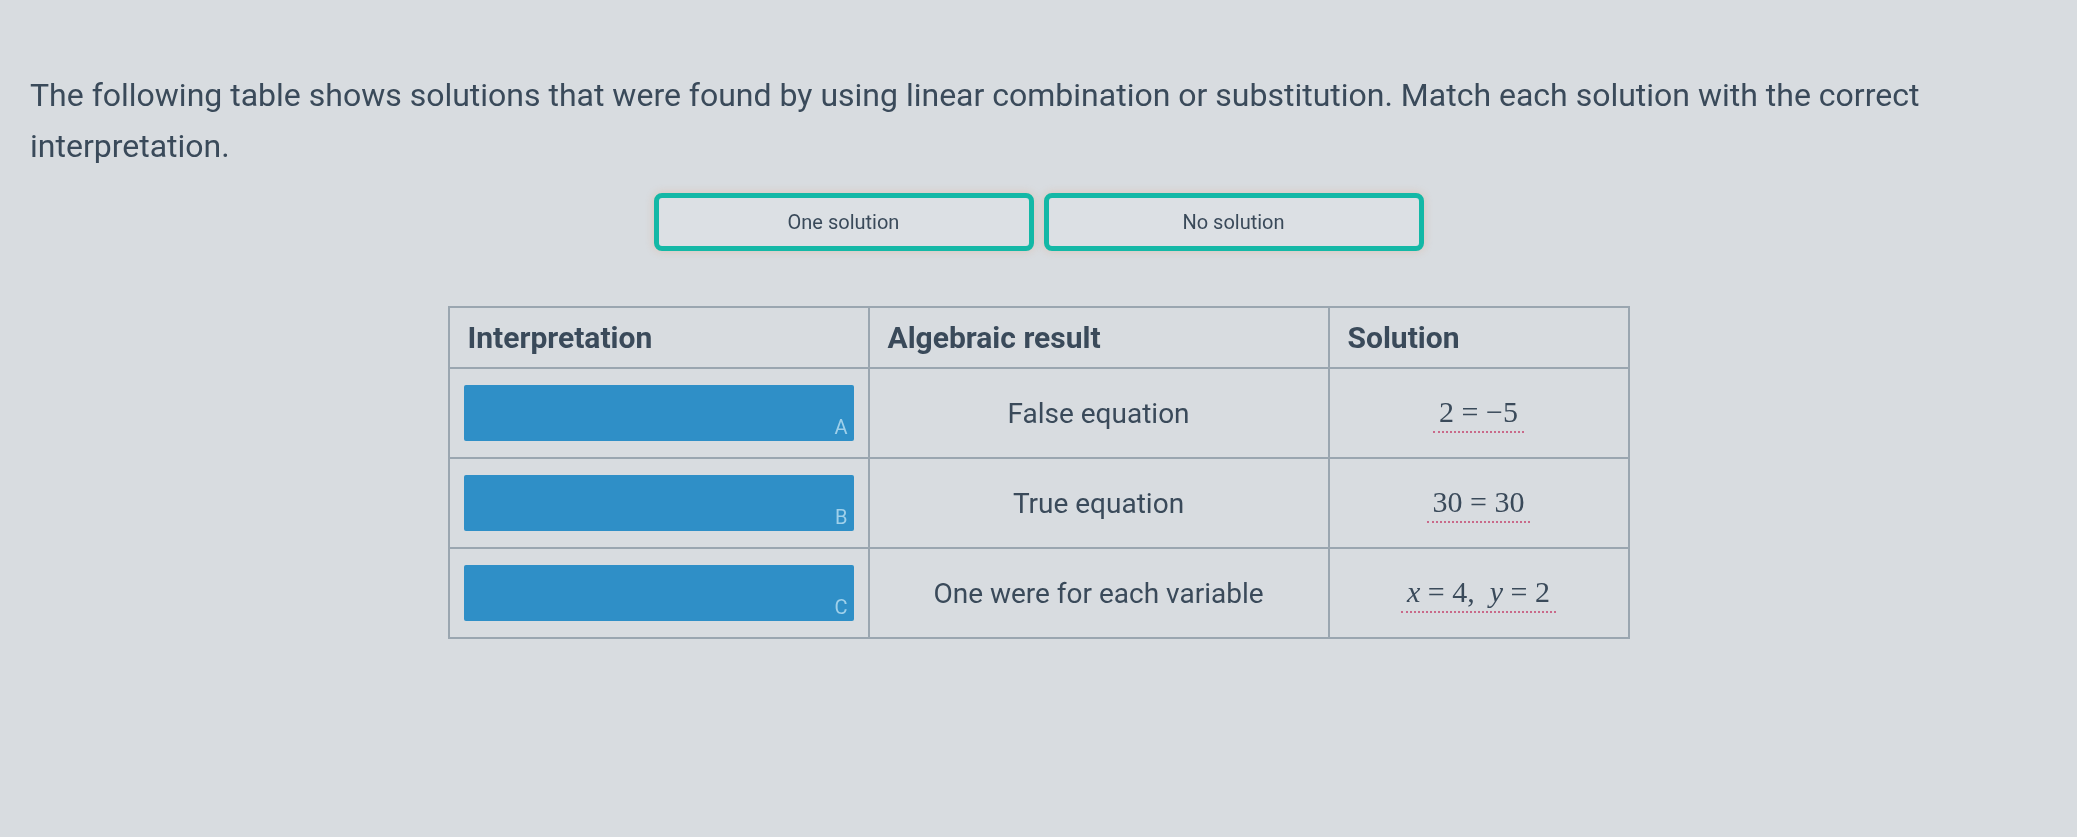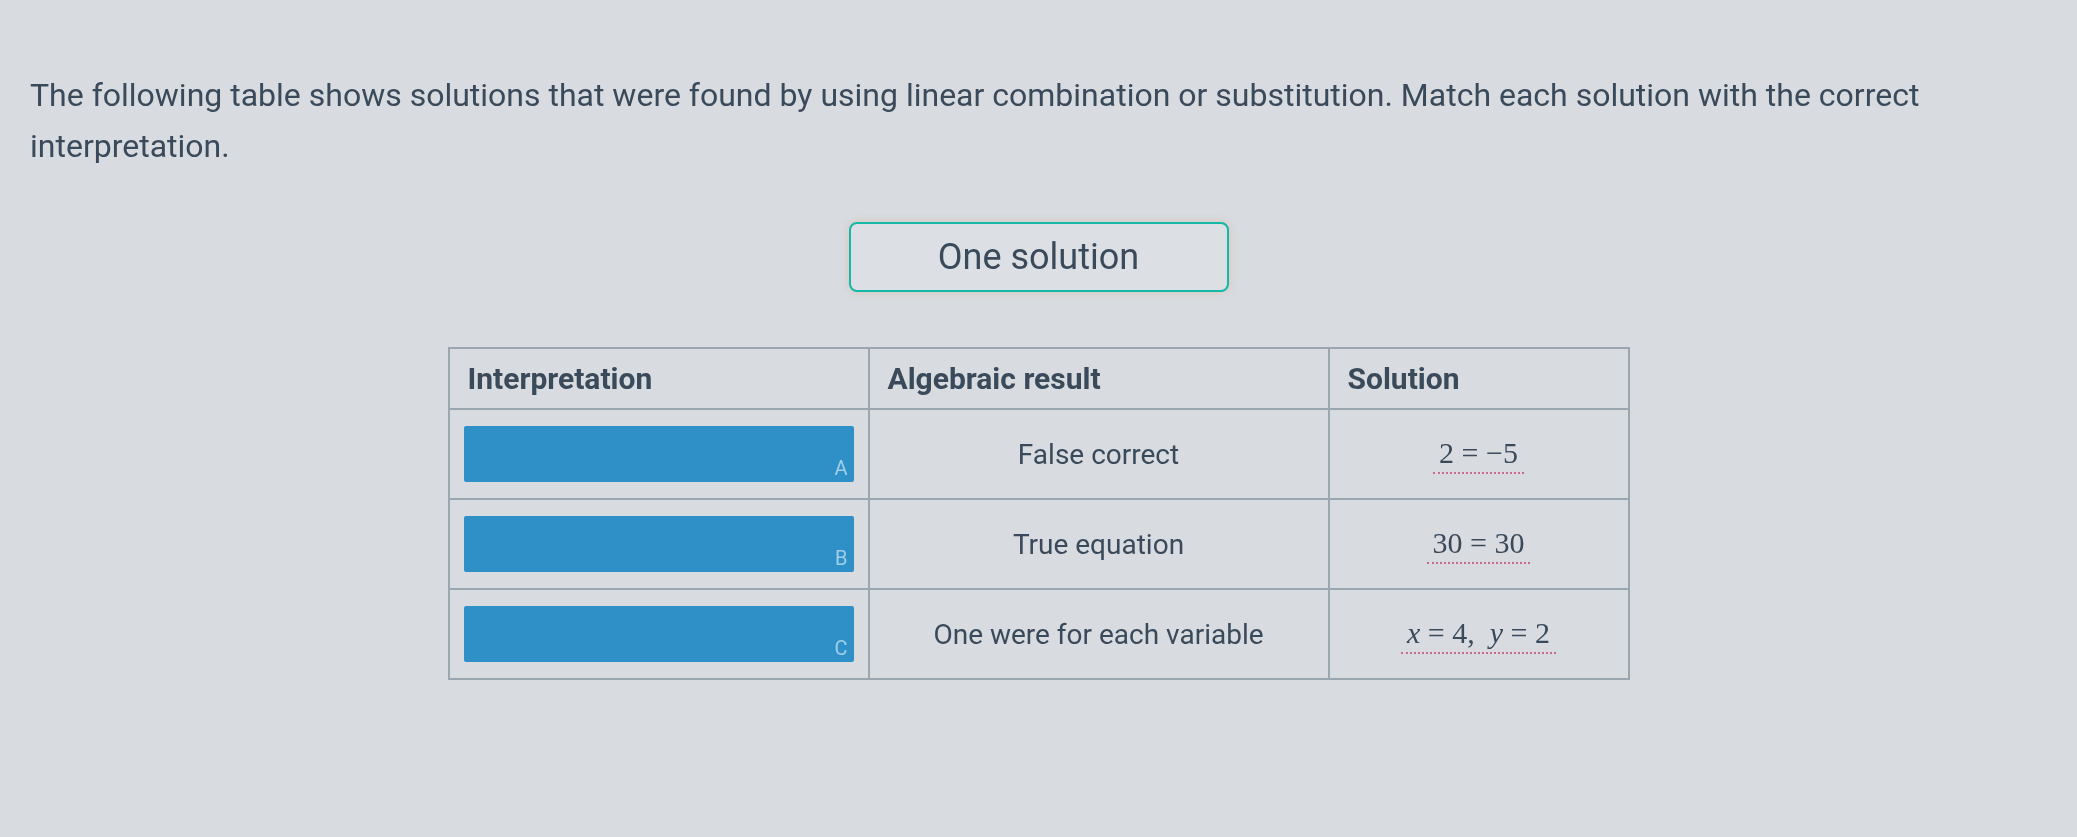--- a/index.html
+++ b/index.html
@@ -8,37 +8,37 @@
     font-family: -apple-system, BlinkMacSystemFont, "Segoe UI", Roboto, Arial, sans-serif;
     width: 2077px;
     height: 837px;
     padding: 70px 30px 0 30px;
     color: #3a4a5a;
   }
   .prompt {
     font-size: 32px;
     line-height: 1.6;
     color: #3a4a5a;
-    margin-bottom: 50px;
+    margin-bottom: 21px;
     max-width: 1950px;
   }
   .choices {
     display: flex;
     justify-content: center;
     gap: 10px;
     margin-bottom: 55px;
   }
   .choice {
-    border: 2px solid #14b8a6;
+    border: 5px solid #14b8a6;
     border-radius: 8px;
     background: #dce0e4;
     padding: 12px 0;
     width: 380px;
     text-align: center;
-    font-size: 36px;
+    font-size: 20px;
     color: #3a4a5a;
     box-shadow: 0 0 8px rgba(230,122,60,0.25);
     cursor: grab;
   }
   .table-wrap {
     display: flex;
     justify-content: center;
   }
   table {
     border-collapse: collapse;
@@ -100,37 +100,38 @@
   }
   .math-var { font-style: italic; }
 </style>
 </head>
 <body>
 
 <div class="prompt">The following table shows solutions that were found by using linear combination or substitution. Match each solution with the correct interpretation.</div>
 
 <div class="choices">
   <div class="choice">One solution</div>
+  <div class="choice">No solution</div>
 </div>
 
 <div class="table-wrap">
   <table>
     <tbody>
         <tr>
       <th>Interpretation</th>
       <th>Algebraic result</th>
       <th>Solution</th>
     </tr>
     <tr>
       <td class="drop-cell">
         <div class="drop-slot">
           <span class="slot-letter">A</span>
         </div>
       </td>
-      <td class="result-cell">False correct</td>
+      <td class="result-cell">False equation</td>
       <td class="soln-cell">
         <span class="soln-text">2 = −5</span>
       </td>
     </tr>
     <tr>
       <td class="drop-cell">
         <div class="drop-slot">
           <span class="slot-letter">B</span>
         </div>
       </td>

